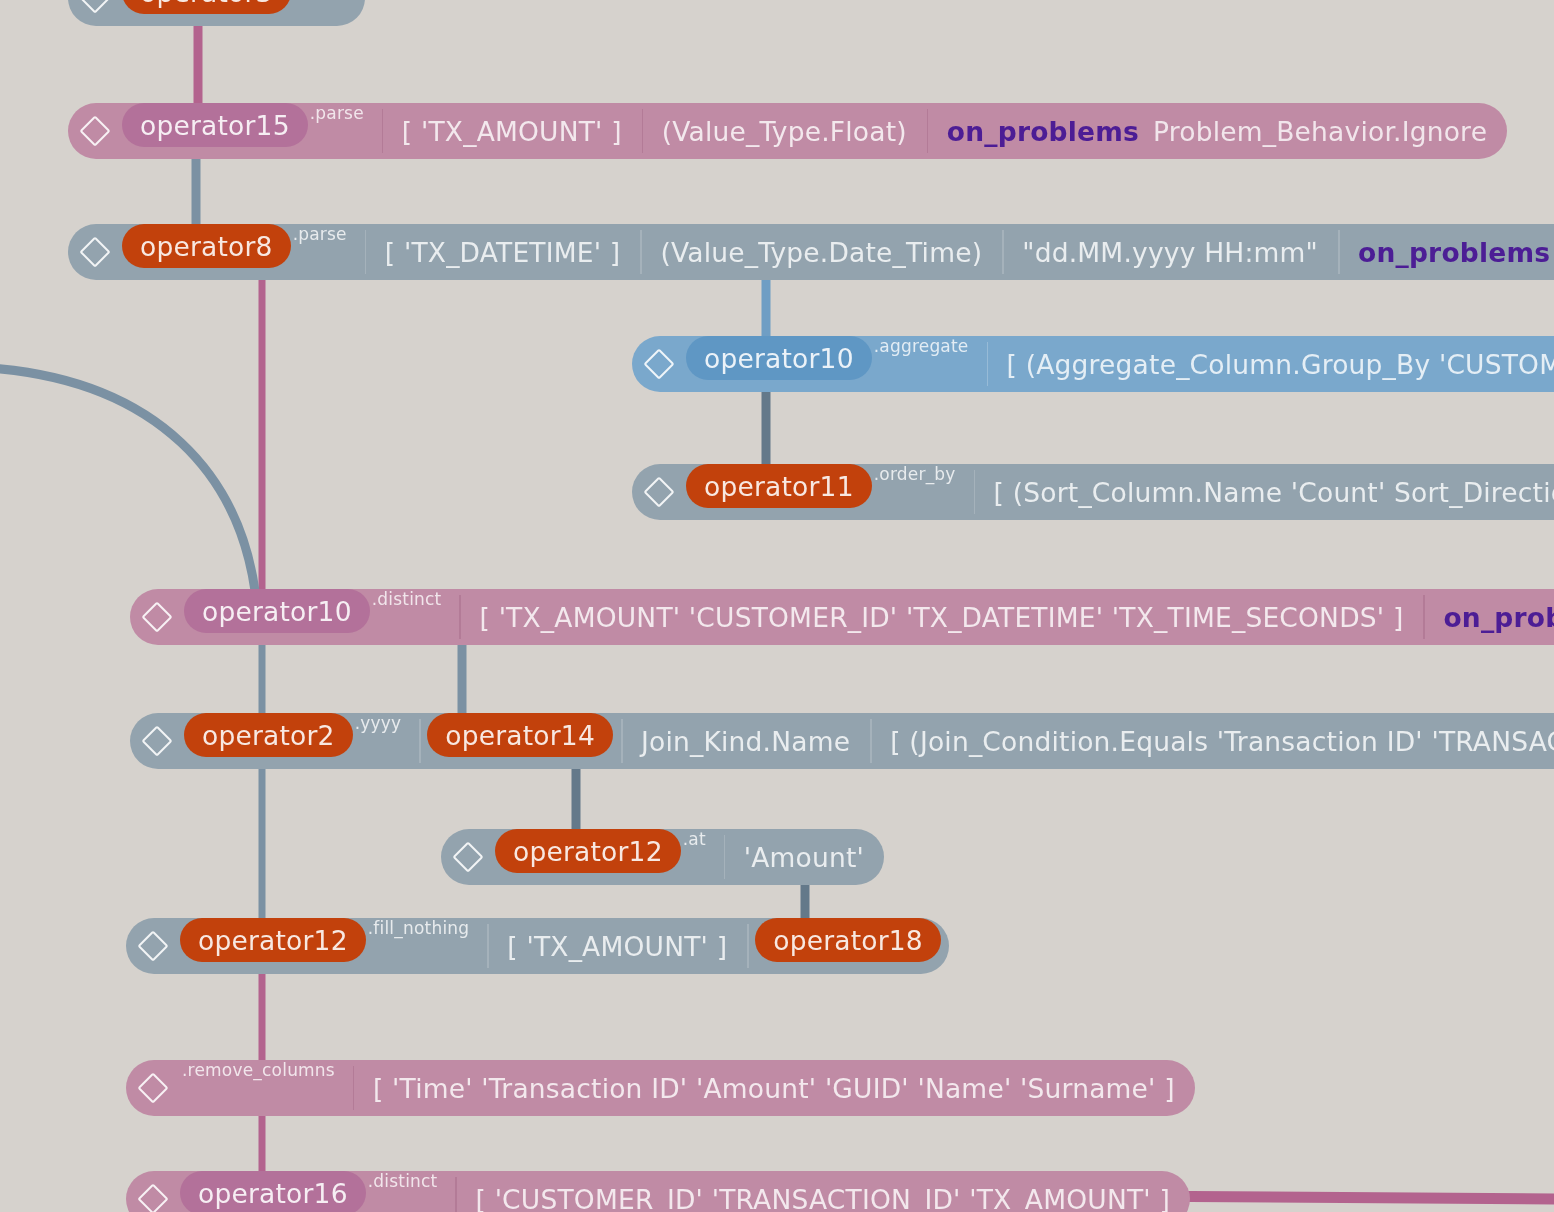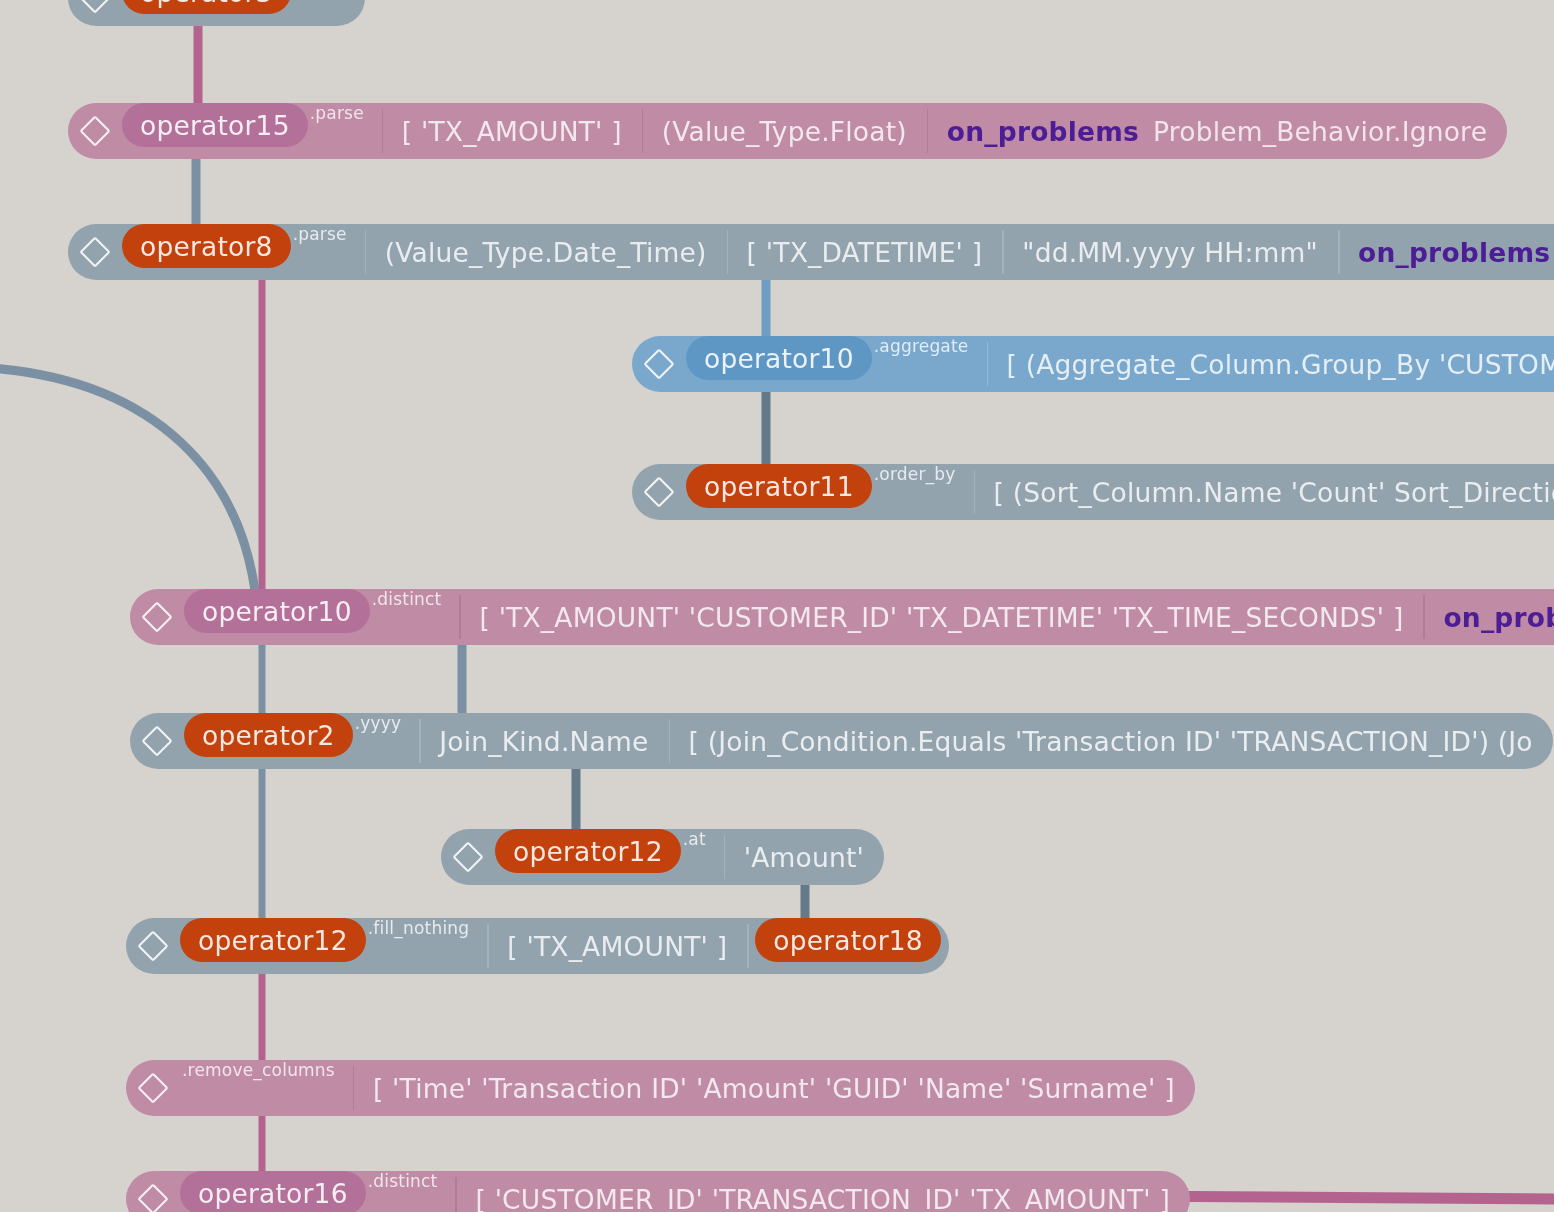--- a/index.html
+++ b/index.html
@@ -176,22 +176,22 @@
   </div>
 
   <div class="node slate" style="left:68px; top:224px;">
     <div class="cell-icon">
       <div class="diamond"></div>
     </div>
     <div class="cell badge-cell">
       <span class="badge badge-solo">operator8</span>
       <span class="method">.parse</span>
     </div>
+    <div class="cell sep">[ 'TX_DATETIME' ]</div>
     <div class="cell sep">(Value_Type.Date_Time)</div>
-    <div class="cell sep">[ 'TX_DATETIME' ]</div>
     <div class="cell sep">"dd.MM.yyyy  HH:mm"</div>
     <div class="cell sep">
       <span class="kwarg">on_problems</span>
 
     </div>
   </div>
 
   <div class="node blue" style="left:632px; top:336px;">
     <div class="cell-icon">
       <div class="diamond"></div>
@@ -230,20 +230,23 @@
   </div>
 
   <div class="node slate" style="left:130px; top:713px;">
     <div class="cell-icon">
       <div class="diamond"></div>
     </div>
     <div class="cell badge-cell">
       <span class="badge badge-solo">operator2</span>
       <span class="method">.yyyy</span>
     </div>
+    <div class="cell sep badge-cell" style="padding:0 8px;">
+      <span class="badge badge-solo">operator14</span>
+    </div>
     <div class="cell sep">Join_Kind.Name</div>
     <div class="cell sep">[ (Join_Condition.Equals  'Transaction  ID'  'TRANSACTION_ID')   (Jo</div>
   </div>
 
   <div class="node slate" style="left:441px; top:829px;">
     <div class="cell-icon">
       <div class="diamond"></div>
     </div>
     <div class="cell badge-cell">
       <span class="badge badge-solo">operator12</span>

